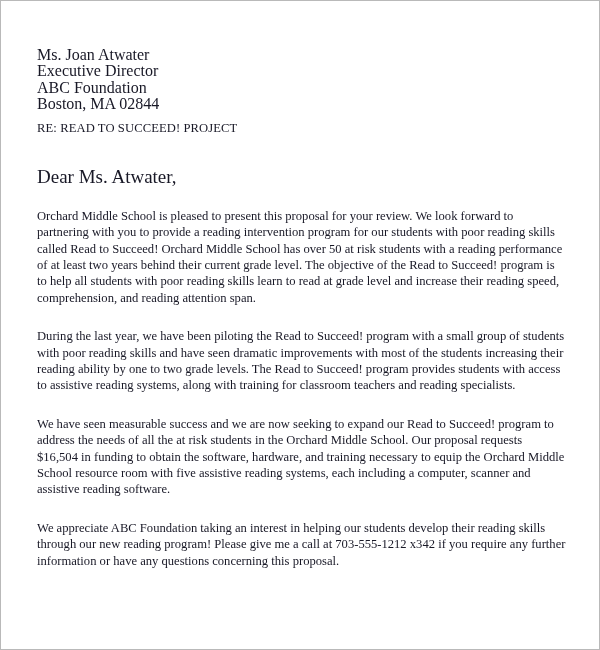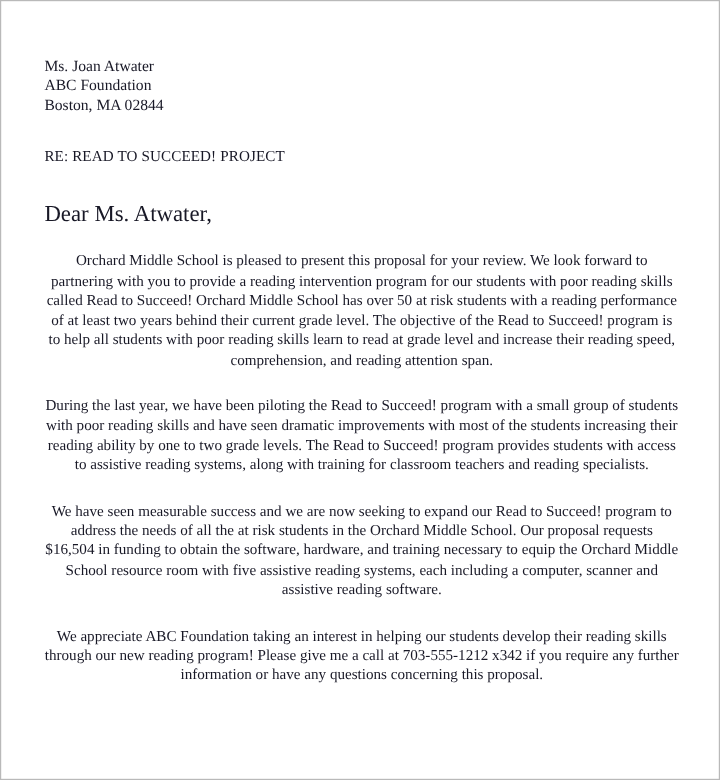--- a/index.html
+++ b/index.html
@@ -22,66 +22,67 @@
   }
 
   .letter {
     position: absolute;
     left: 36px;
     top: 46px;
     width: 529px;
   }
 
   .address-block {
-    font-size: 13px;
+    font-size: 16px;
     line-height: 16.3px;
     margin: 0;
   }
 
   .address-line {
     white-space: pre;
   }
 
   .subject-line {
     font-size: 12.6px;
     line-height: 16.3px;
-    margin-top: 26px;
+    margin-top: 8px;
     white-space: pre;
     letter-spacing: 0.1px;
   }
 
   .salutation {
     font-size: 19px;
     line-height: 16.3px;
     margin-top: 33px;
     white-space: pre;
   }
 
   .body-paragraph {
     font-size: 12.6px;
     line-height: 16.4px;
     margin-top: 22px;
-    text-align: center;
+    text-align: left;
   }
 
   .closing {
     font-size: 12.6px;
     line-height: 16.3px;
     margin-top: 26px;
     white-space: pre;
   }
 </style>
 </head>
 <body>
 
 <div class="page">
   <div class="letter">
 
     <div class="address-block">
       <div class="address-line">Ms. Joan Atwater</div>
+      <div class="address-line">Executive Director</div>
       <div class="address-line">ABC Foundation</div>
       <div class="address-line">Boston, MA 02844</div>
     </div>
 
     <div class="subject-line">RE: READ TO SUCCEED! PROJECT</div>
 
     <div class="salutation">Dear Ms. Atwater,</div>
 
     <p class="body-paragraph">Orchard Middle School is pleased to present this proposal for your review. We look forward to partnering with you to provide a reading intervention program for our students with poor reading skills called Read to Succeed! Orchard Middle School has over 50 at risk students with a reading performance of at least two years behind their current grade level. The objective of the Read to Succeed! program is to help all students with poor reading skills learn to read at grade level and increase their reading speed, comprehension, and reading attention span.</p>
     <p class="body-paragraph">During the last year, we have been piloting the Read to Succeed! program with a small group of students with poor reading skills and have seen dramatic improvements with most of the students increasing their reading ability by one to two grade levels. The Read to Succeed! program provides students with access to assistive reading systems, along with training for classroom teachers and reading specialists.</p>

